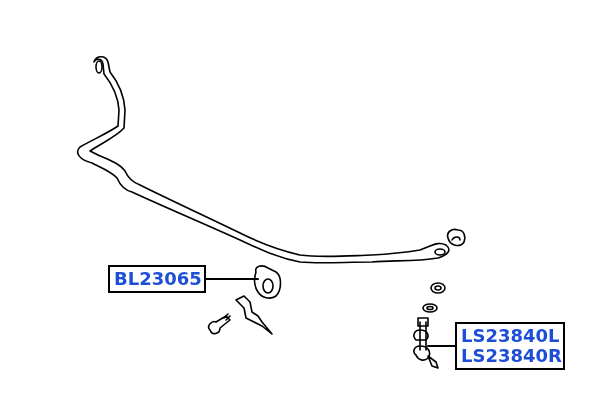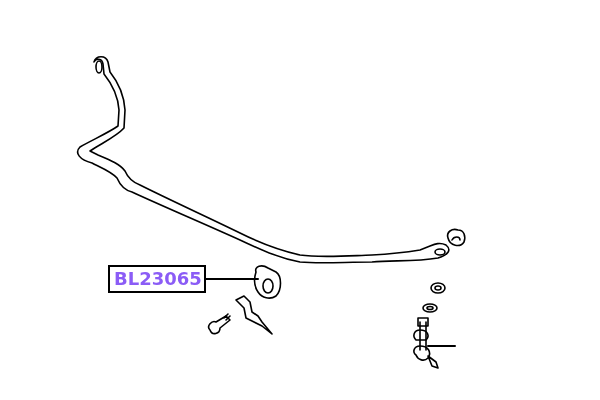--- a/index.html
+++ b/index.html
@@ -1,20 +1,20 @@
 <!DOCTYPE html>
 <html><head>
 <meta charset="utf-8">
 <style>
   html, body { margin: 0; padding: 0; background: #ffffff; }
   .canvas { position: relative; width: 600px; height: 400px; background: #ffffff; overflow: hidden; }
   svg.drawing { position: absolute; left: 0; top: 0; }
   .label-box {
     position: absolute; border: 2px solid #000; background: #fff;
-    font-family: "DejaVu Sans", sans-serif; font-weight: bold; color: #8b5cf6;
+    font-family: "DejaVu Sans", sans-serif; font-weight: bold; color: #1d4ed8;
     padding: 0 4px; line-height: 1.1; box-sizing: border-box;
   }
   .label-box span { display: block; }
   #lbl-bl { left: 108px; top: 265px; width: 98px; height: 28px; font-size: 18px; padding-top: 2px; }
   #lbl-ls { left: 455px; top: 322px; width: 110px; height: 48px; font-size: 18px; padding-top: 2px; }
 </style>
 </head>
 <body>
 
 <div class="canvas">
@@ -49,13 +49,17 @@
 
       <path d="M210,330 C206,326 212,320 216,322 L226,316 L230,320 L220,328 C220,334 212,336 210,330 Z"></path>
       <path d="M224,318 L228,314 M226,320 L230,316"></path>
     </g>
   </svg>
 
   <div class="label-box" id="lbl-bl">
     <span>BL23065</span>
   </div>
 
+  <div class="label-box" id="lbl-ls">
+    <span>LS23840L</span>
+    <span>LS23840R</span>
+  </div>
 </div>
 
 </body></html>

